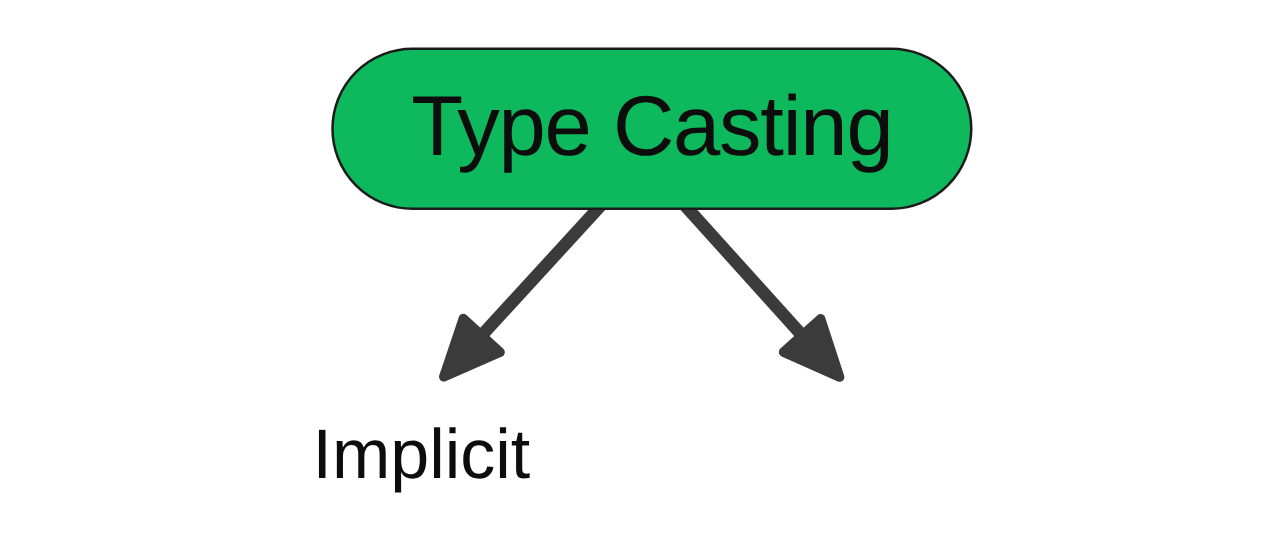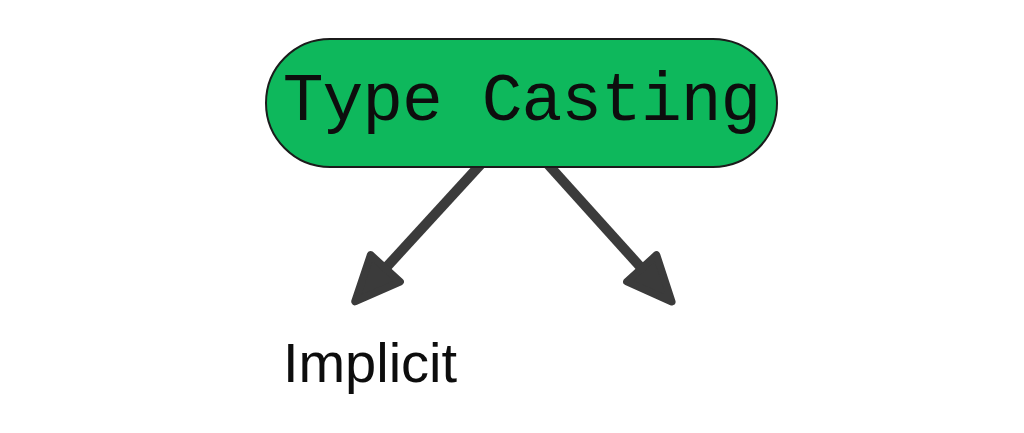--- a/index.html
+++ b/index.html
@@ -40,34 +40,32 @@
     width: 513px;
     height: 130px;
     box-sizing: border-box;
     background: var(--node-fill, #0eb85c);
     border: 2px solid var(--node-border, #1b1b1b);
     border-radius: 66px;
     display: flex;
     align-items: center;
     justify-content: center;
     z-index: 2;
-    font-family: Liberation Mono, monospace;
   }
   .root-label {
     font-size: 68px;
     letter-spacing: -1px;
     color: var(--text, #0d0d0d);
     white-space: nowrap;
     padding-bottom: 4px;
   }
   .leaf-label {
     position: absolute;
     top: 330px;
     width: 240px;
-    text-align: center;
     font-size: 56px;
     color: var(--text, #0d0d0d);
     white-space: nowrap;
     z-index: 2;
   }
   .leaf-implicit { left: 250px; }
   .leaf-explicit { left: 567px; }
 </style>
 </head>
 <body>

